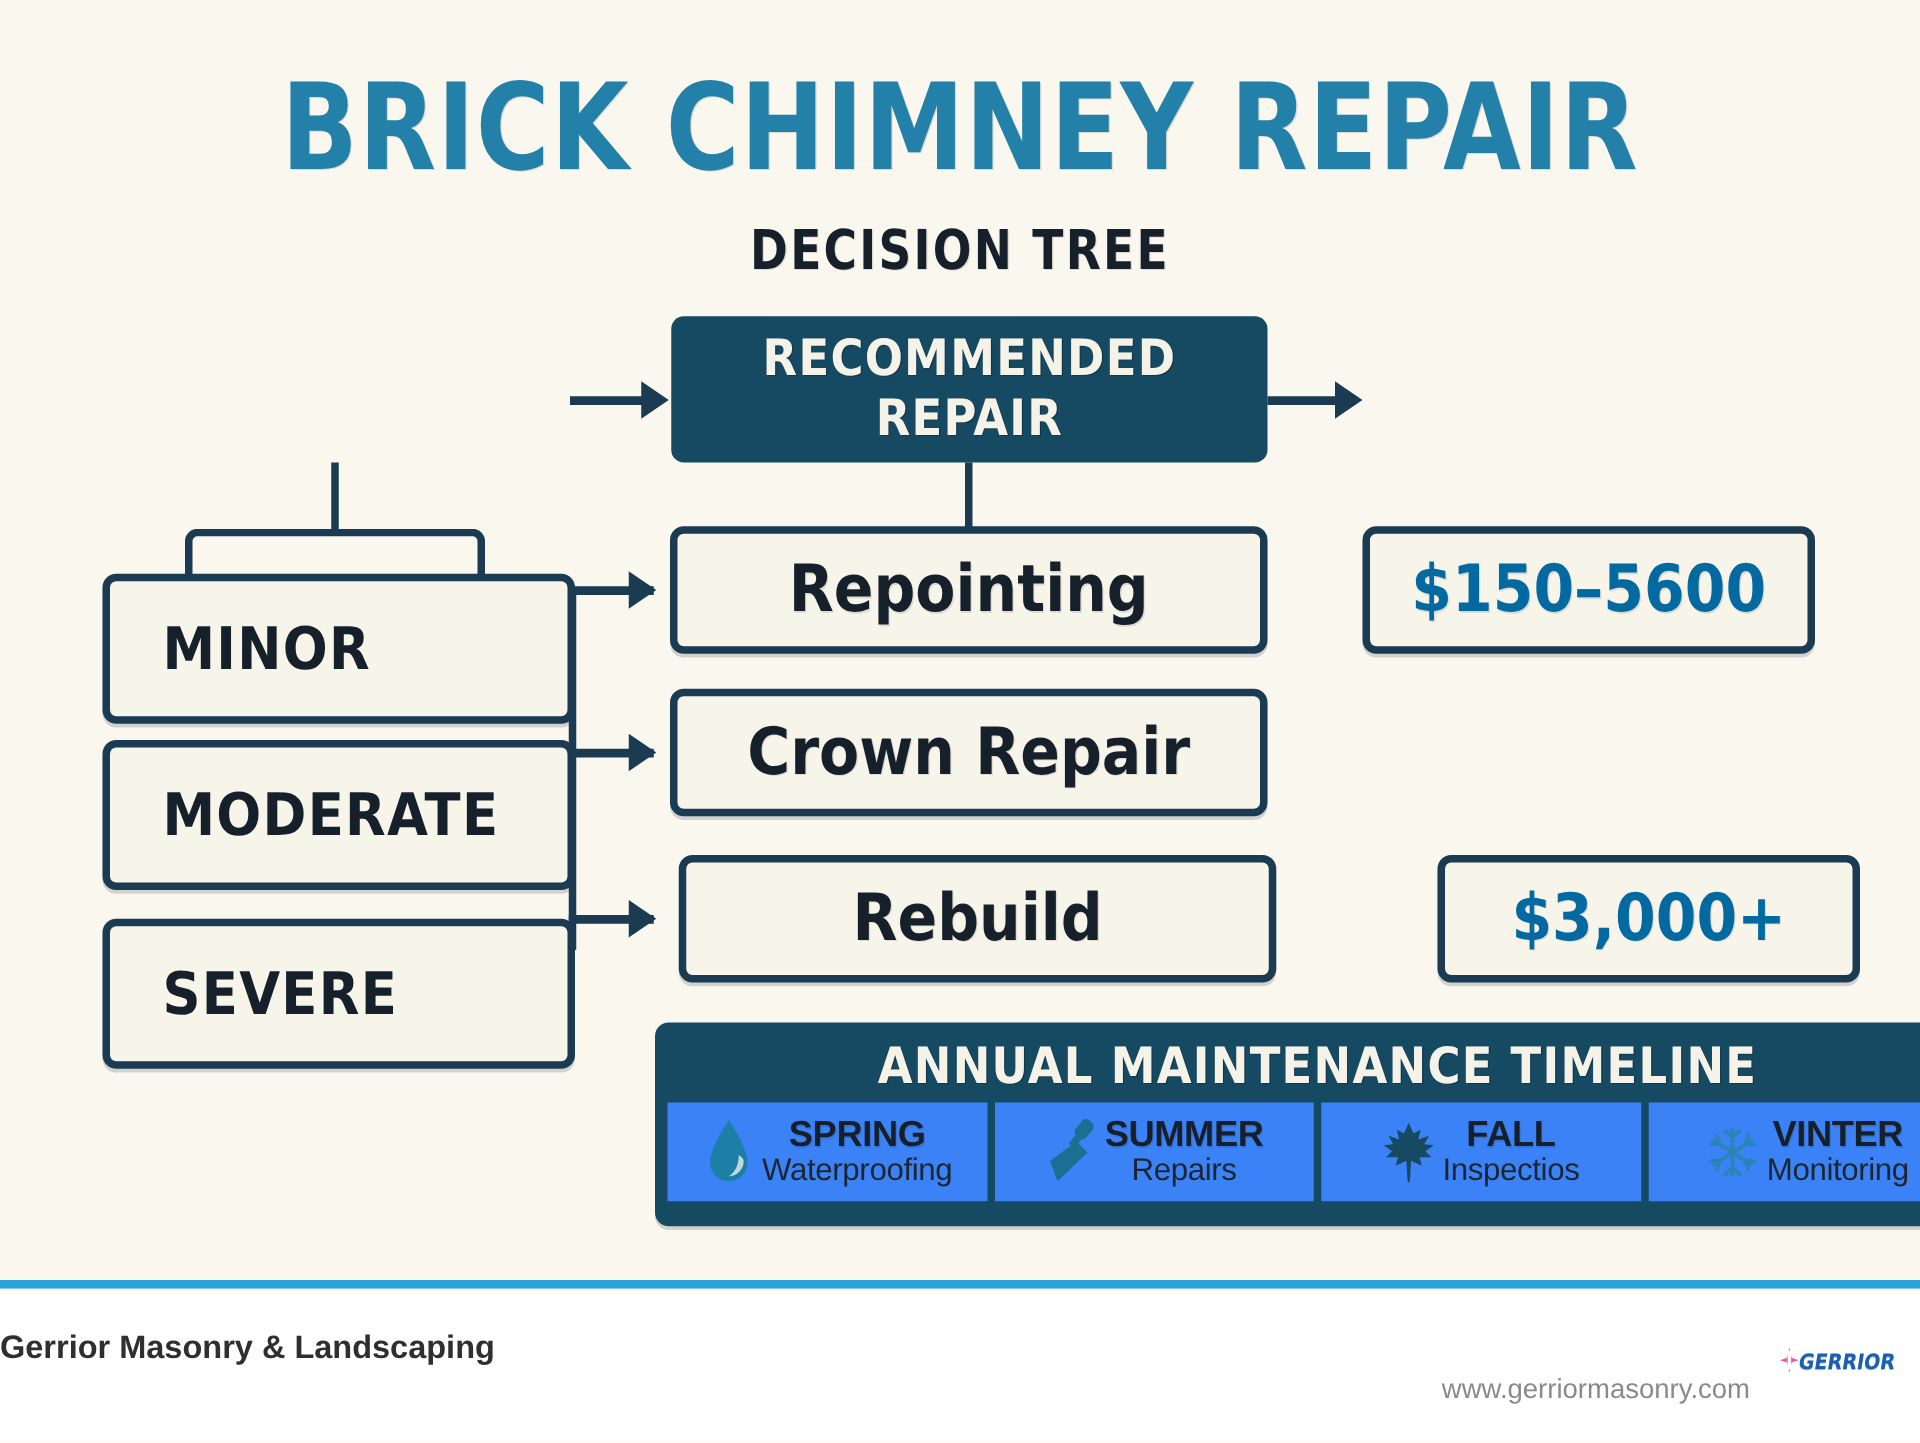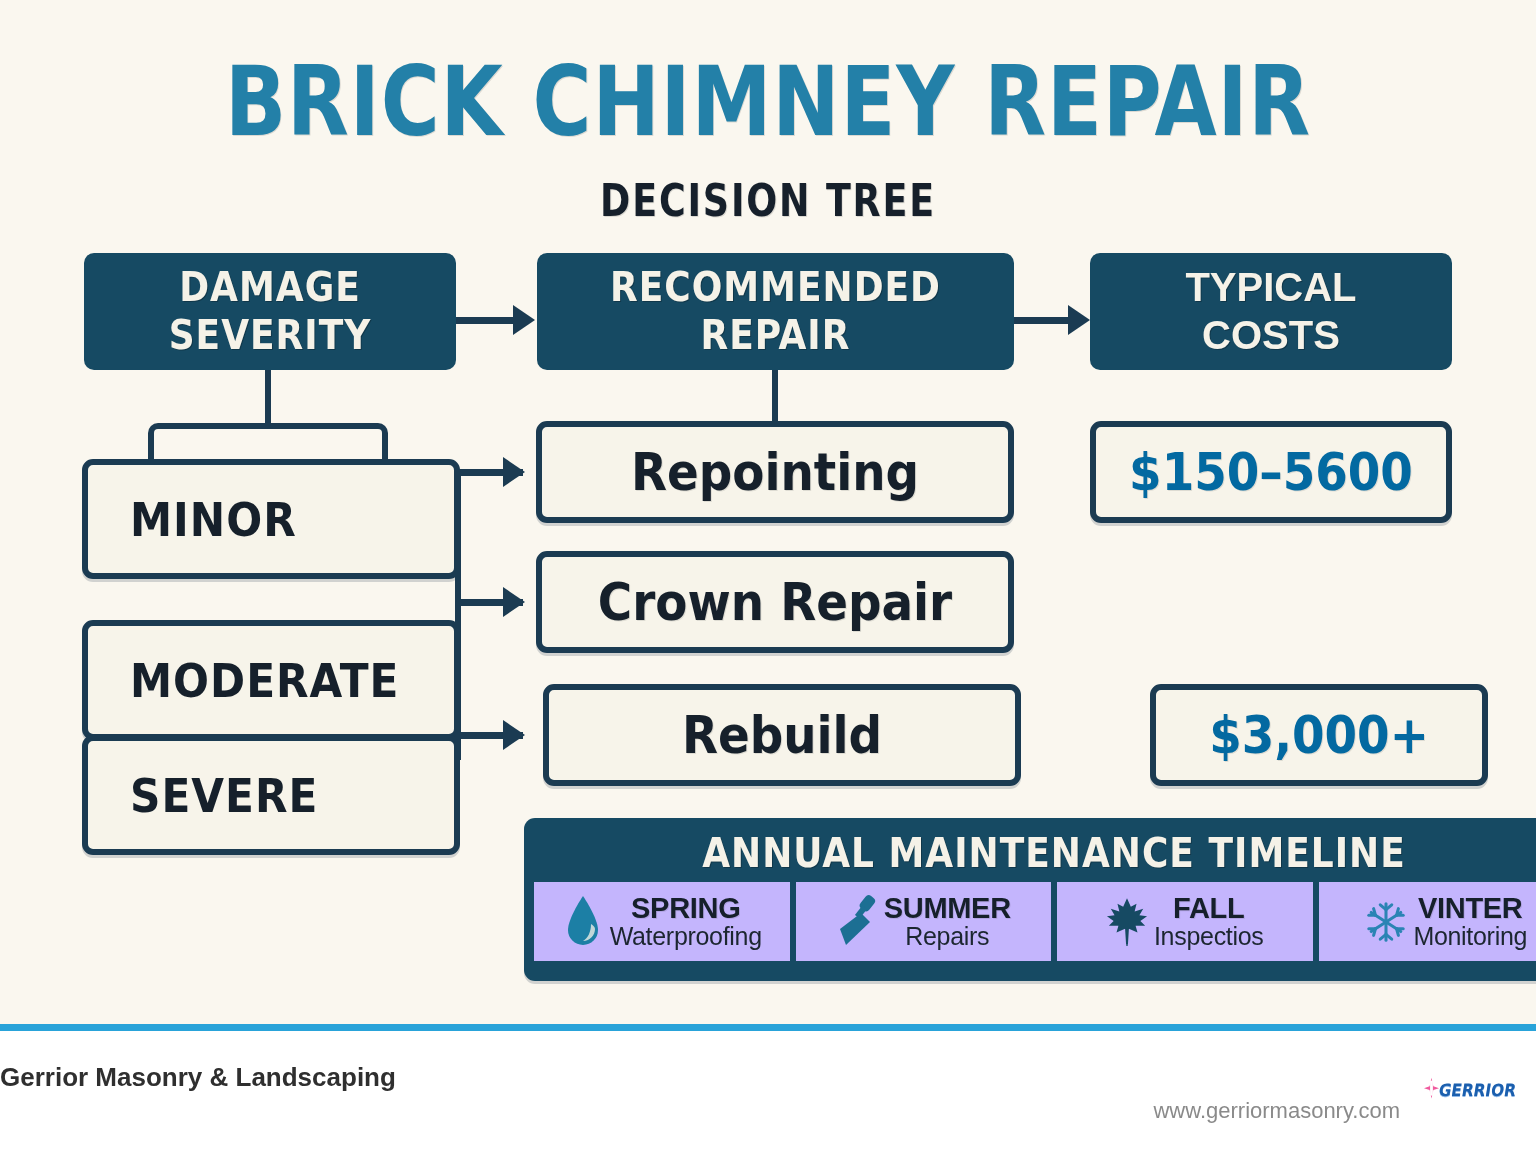--- a/index.html
+++ b/index.html
@@ -105,21 +105,21 @@
   .cost-label{
     font-family:"Liberation Sans Narrow","DejaVu Sans Condensed","Liberation Sans", sans-serif;
     font-weight:bold;
     font-size:52px;
     color:#0369a1;
     text-shadow:1px 1px 0 rgba(0,0,0,0.10);
   }
 
   
   #sev-0{ left:82px; top:459px; width:378px; height:120px; }
-  #sev-1{ left:82px; top:620px; width:378px; height:120px; }
+  #sev-1{ left:82px; top:592px; width:378px; height:120px; }
   #sev-2{ left:82px; top:735px; width:378px; height:120px; }
   
   #rep-0{ left:536px; top:421px; width:478px; height:102px; }
   #rep-1{ left:536px; top:551px; width:478px; height:102px; }
   #rep-2{ left:543px; top:684px; width:478px; height:102px; }
   
   #cost-0{ left:1090px; top:421px; width:362px; height:102px; }
   #cost-1{ left:1090px; top:551px; width:362px; height:102px; }
   #cost-2{ left:1150px; top:684px; width:338px; height:102px; }
 
@@ -163,21 +163,21 @@
   }
   #timeline-cells{
     display:flex;
     padding:0 10px 10px 10px;
     gap:6px;
     height:89px;
     box-sizing:border-box;
   }
   .tl-cell{
     flex:1;
-    background:#c4b5fd;
+    background:#3b82f6;
     display:flex; align-items:center; justify-content:center;
     gap:6px;
     padding:4px 6px;
     box-sizing:border-box;
   }
   .tl-icon{ flex:0 0 auto; display:flex; align-items:center; justify-content:center; width:42px; height:68px;}
   .tl-text{ display:flex; flex-direction:column; align-items:center; line-height:1.02;}
   .tl-season{
     font-family:"Liberation Sans", sans-serif;
     font-weight:bold; font-size:29px; color:#16202b;
@@ -219,36 +219,24 @@
 
 <div class="canvas">
 
   <div class="cream-area"></div>
   <div class="accent-bar"></div>
   <div class="footer-area"></div>
 
   <div class="main-title">BRICK CHIMNEY REPAIR</div>
   <div class="sub-title">DECISION TREE</div>
 
-  <div class="hdr" id="hdr-severity">
-    <div>
-      <div>DAMAGE</div>
-      <div>SEVERITY</div>
-    </div>
-  </div>
   <div class="hdr" id="hdr-repair">
     <div>
       <div>RECOMMENDED</div>
       <div>REPAIR</div>
-    </div>
-  </div>
-  <div class="hdr" id="hdr-costs">
-    <div>
-      <div>TYPICAL</div>
-      <div>COSTS</div>
     </div>
   </div>
 
   <div class="line" style="left:456px; top:317px; width:62px; height:7px;"></div>
   <div class="arrow-head" style="left:513px; top:305px;"></div>
 
   <div class="line" style="left:1014px; top:317px; width:59px; height:7px;"></div>
   <div class="arrow-head" style="left:1068px; top:305px;"></div>
 
   <div class="line" style="left:265px; top:370px; width:6px; height:56px;"></div>

